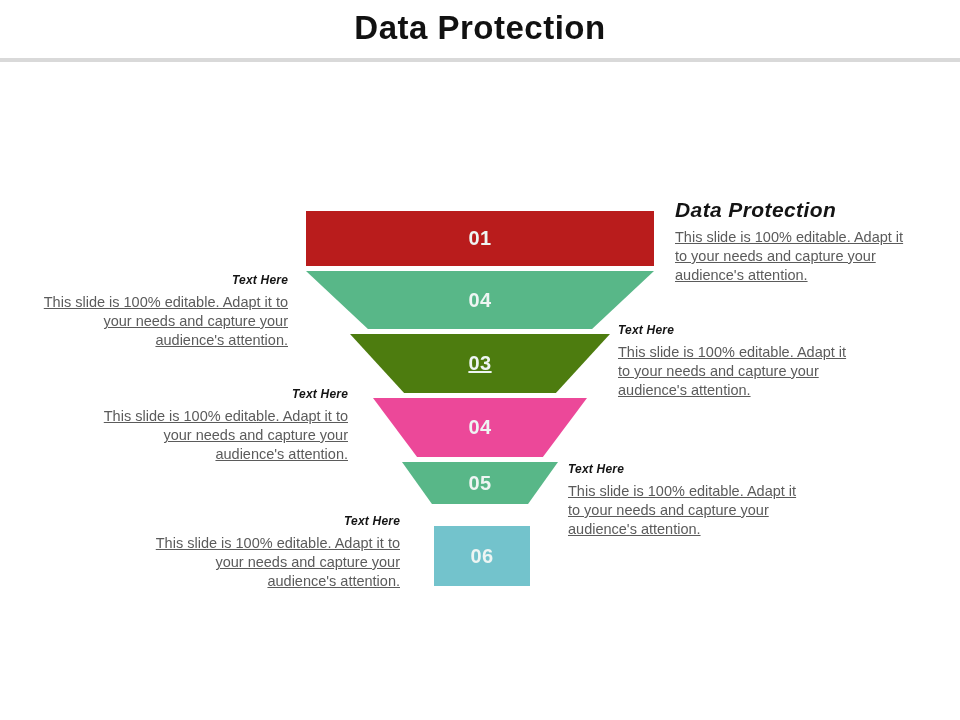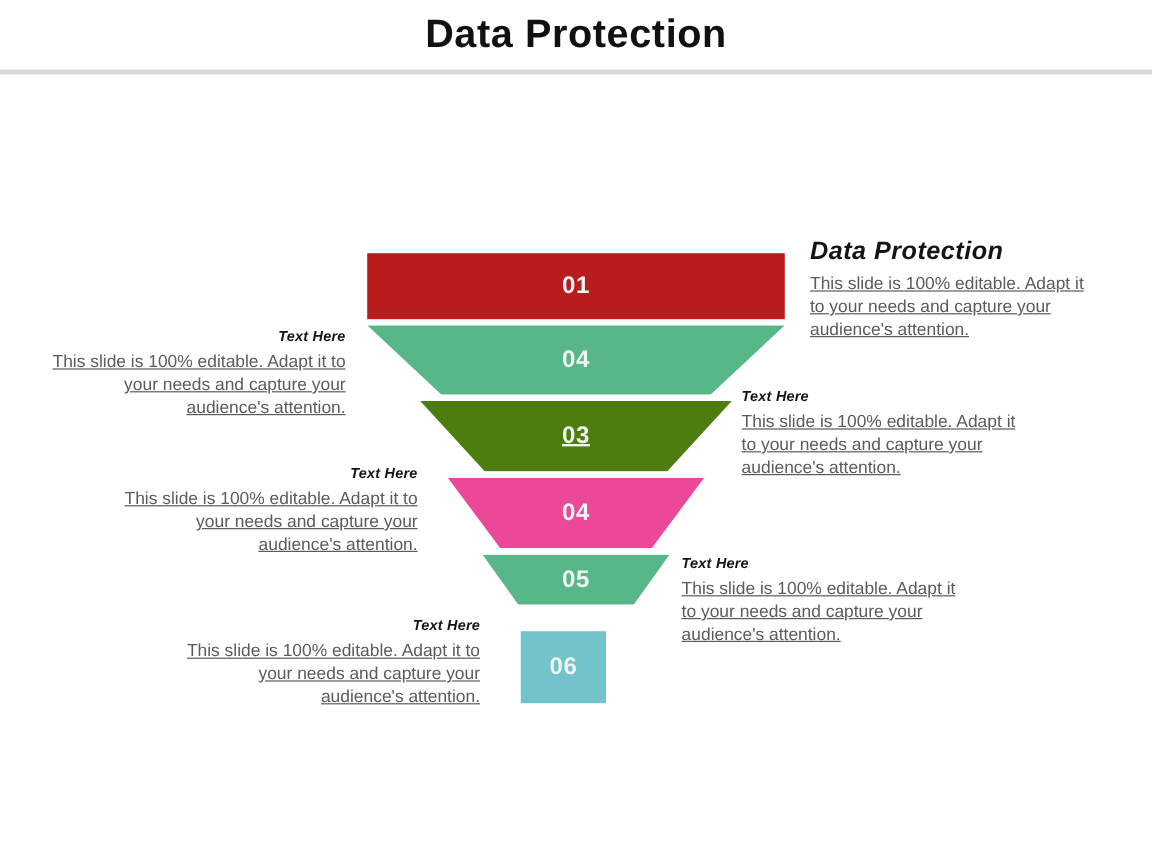--- a/index.html
+++ b/index.html
@@ -23,21 +23,21 @@
   }
   .seg-1 { left:306px; top:211px; width:348px; height:55px; }
   .seg-2 { left:306px; top:271px; width:348px; height:58px;
            clip-path:polygon(0% 0%,100% 0%,82.2% 100%,17.8% 100%); }
   .seg-3 { left:350px; top:334px; width:260px; height:59px;
            clip-path:polygon(0% 0%,100% 0%,79.2% 100%,20.8% 100%); }
   .seg-4 { left:373px; top:398px; width:214px; height:59px;
            clip-path:polygon(0% 0%,100% 0%,79.4% 100%,20.6% 100%); }
   .seg-5 { left:402px; top:462px; width:156px; height:42px;
            clip-path:polygon(0% 0%,100% 0%,80.8% 100%,19.2% 100%); }
-  .seg-6 { left:434px; top:526px; width:71px; height:60px; }
+  .seg-6 { left:434px; top:526px; width:96px; height:60px; }
 
   .note { position:absolute; }
   .note h3 {
     margin:0 0 6px 0; font-size:12px; font-weight:700; font-style:italic;
     color:#141414; letter-spacing:0.2px;
   }
   .note p {
     margin:0; font-size:14.5px; line-height:19px; color:#5b5b5b;text-decoration:underline;
   }
   .note-r1 { left:675px; top:198px; width:240px; }

